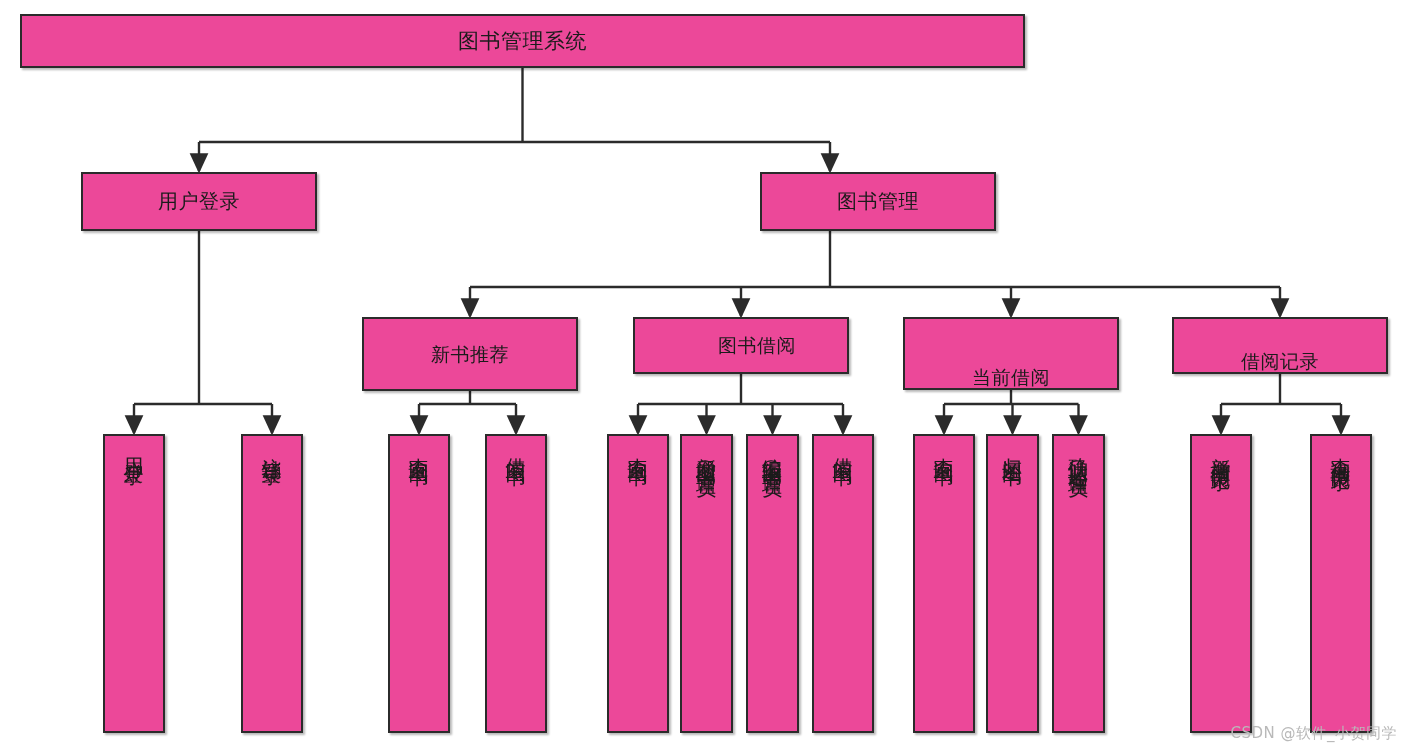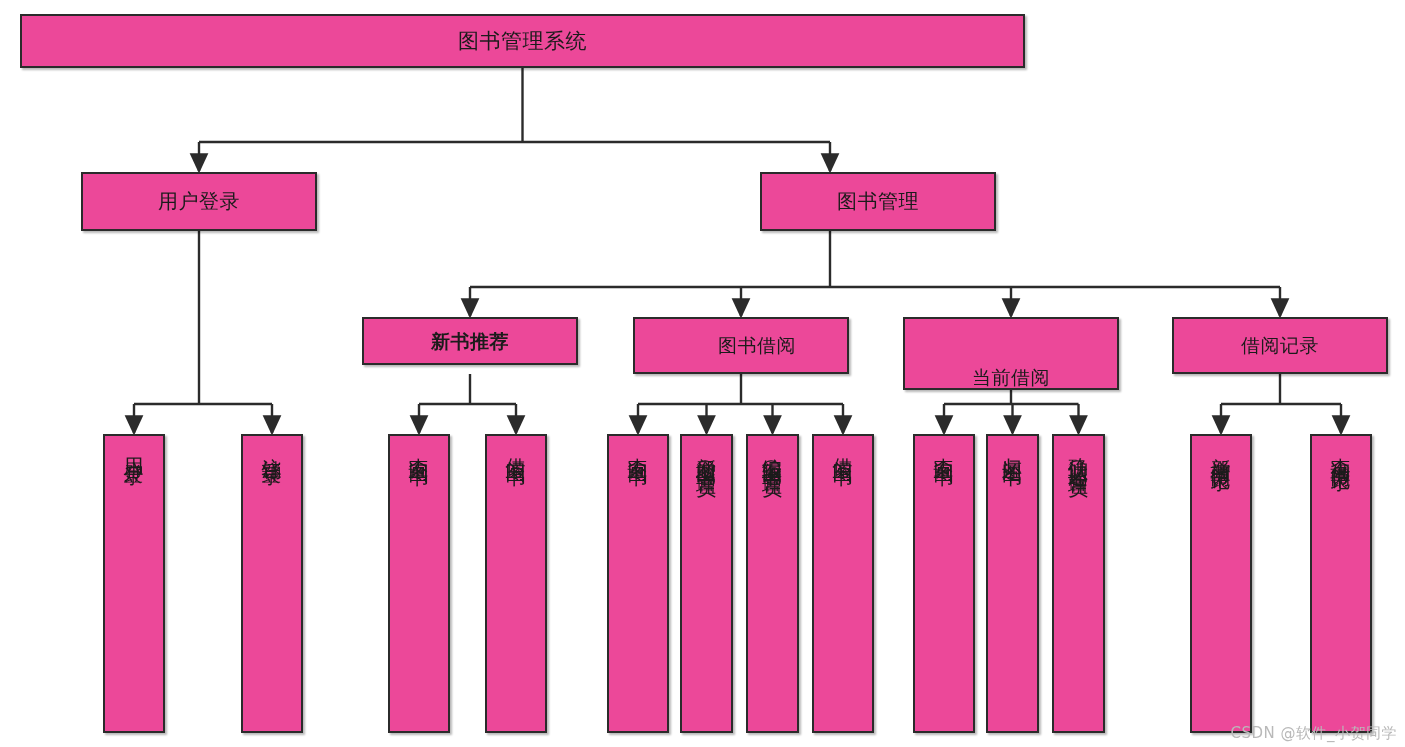--- a/index.html
+++ b/index.html
@@ -133,30 +133,30 @@
   <div id="node-layer">
       <div class="node root horiz" style="left: 20px; top: 14px; width: 1005px; height: 54px;">
         <span class="node-label">图书管理系统</span>
       </div>
       <div class="node lvl2 horiz" style="left: 81px; top: 172px; width: 236px; height: 59px;">
         <span class="node-label">用户登录</span>
       </div>
       <div class="node lvl2 horiz" style="left: 712px; top: 172px; width: 236px; height: 59px; margin-left: 48px;">
         <span class="node-label">图书管理</span>
       </div>
-      <div class="node lvl3 horiz" style="left: 362px; top: 317px; width: 216px; height: 48px; font-weight: bold;">
+      <div class="node lvl3 horiz" style="left: 362px; top: 317px; width: 216px; height: 74px;">
         <span class="node-label">新书推荐</span>
       </div>
       <div class="node lvl3 horiz" style="left: 633px; top: 317px; width: 216px; height: 57px; padding-left: 32px;">
         <span class="node-label">图书借阅</span>
       </div>
       <div class="node lvl3 horiz" style="left: 903px; top: 317px; width: 216px; height: 73px; align-items: flex-end;">
         <span class="node-label">当前借阅</span>
       </div>
-      <div class="node lvl3 horiz" style="left: 1172px; top: 317px; width: 216px; height: 57px;">
+      <div class="node lvl3 horiz" style="left: 1172px; top: 317px; width: 216px; height: 57px; align-items: flex-end;">
         <span class="node-label">借阅记录</span>
       </div>
       <div class="node leaf" style="left: 103px; top: 434px; width: 62px; height: 299px;">
         <span class="node-label">用户登录</span>
       </div>
       <div class="node leaf" style="left: 241px; top: 434px; width: 62px; height: 299px;">
         <span class="node-label">注销登录</span>
       </div>
       <div class="node leaf" style="left: 388px; top: 434px; width: 62px; height: 299px;">
         <span class="node-label">查询图书</span>

